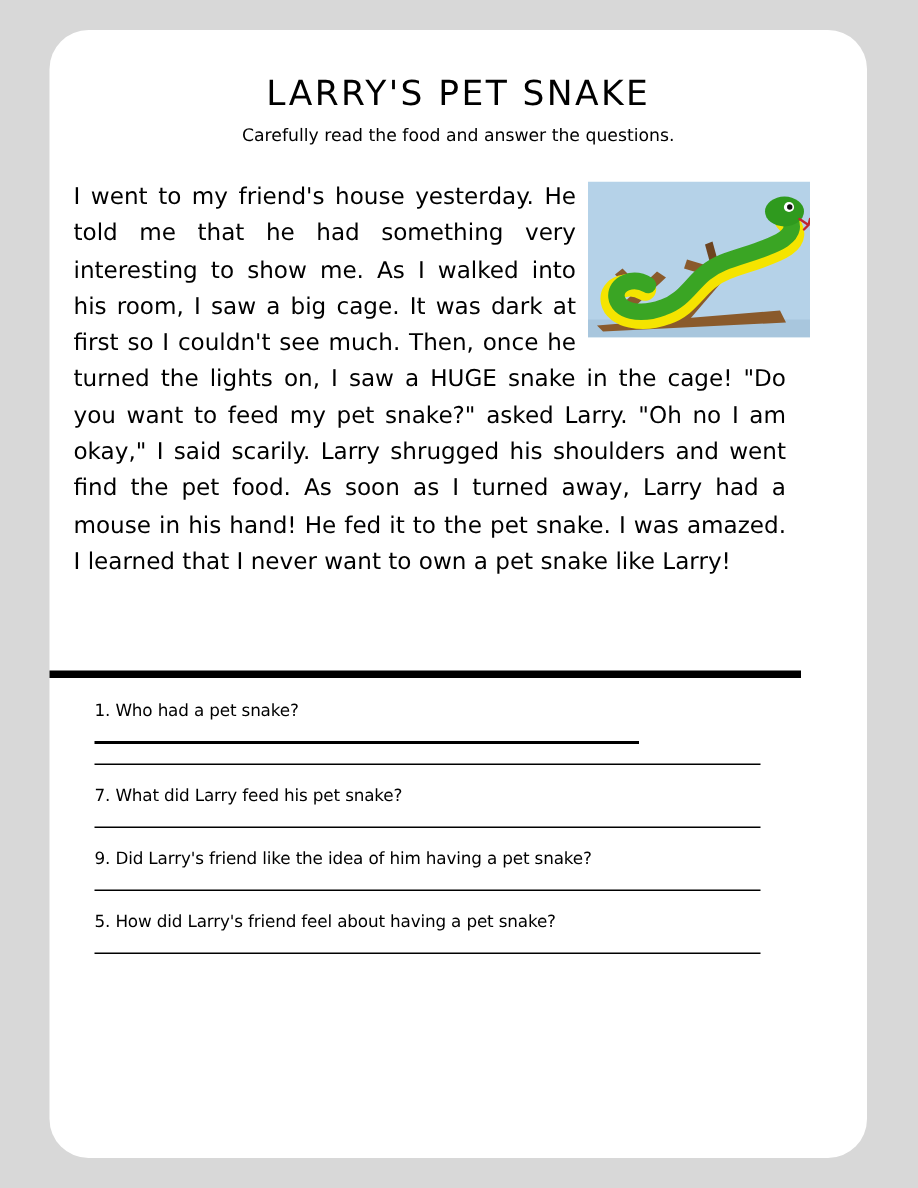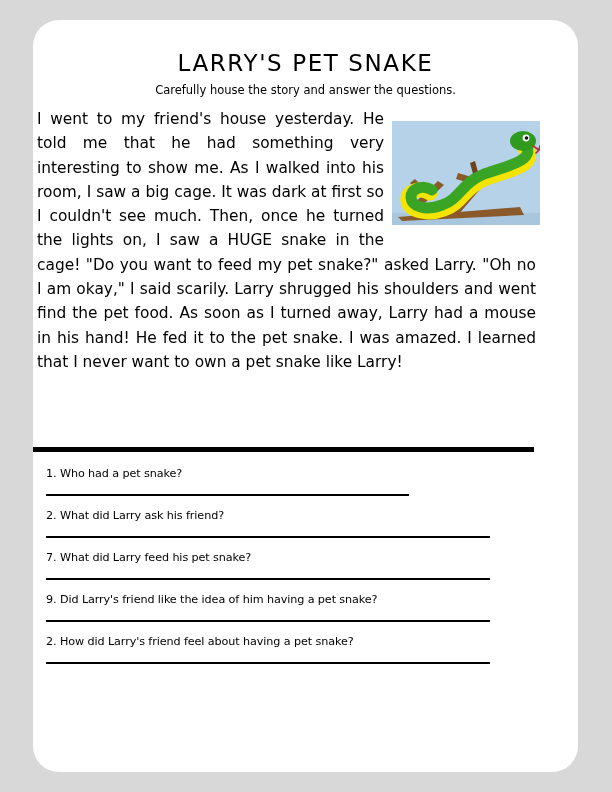--- a/index.html
+++ b/index.html
@@ -66,21 +66,21 @@
     left: 0px;
     top: 83px;
     width: 507px;
     font-size: 15.4px;
     line-height: 24.3px;
     color: #000000;
     text-align: justify;
     text-justify: inter-word;
   }
   .story p {
-    margin: 4px;
+    margin: 16px;
   }
 
   .illustration {
     float: right;
     width: 148px;
     height: 104px;
     margin: 18px 0 4px 8px;
     shape-outside: margin-box;
   }
   .illustration svg {
@@ -95,21 +95,21 @@
     left: 0px;
     top: 427px;
     width: 501px;
     height: 5px;
     background: #000000;
   }
 
   
   .questions {
     position: absolute;
-    left: 13px;
+    left: 30px;
     top: 446px;
     width: 460px;
   }
   .q-block {
     margin-bottom: 12.5px;
   }
   .q-text {
     font-size: 11.2px;
     line-height: 15px;
     color: #000000;
@@ -125,21 +125,21 @@
   .answer-line.full  { width: 444px; }
 </style>
 </head>
 <body>
 
 <div class="page">
   <div class="sheet">
 
     <div class="title">LARRY'S PET SNAKE</div>
 
-    <div class="subtitle">Carefully house the story and answer the questions.</div>
+    <div class="subtitle">Carefully read the food and answer the questions.</div>
 
     <div class="story">
 
       <div class="illustration">
         <svg viewBox="0 0 148 104" xmlns="http://www.w3.org/2000/svg">
           <rect x="0" y="0" width="148" height="104" fill="#b5d2e8"></rect>
           <rect x="0" y="92" width="148" height="12" fill="#a8c6dd"></rect>
 
           <path d="M16 88 L46 60 L52 64 L22 92 Z" fill="#8a5a2b"></path>
           <path d="M30 74 L18 62 L23 58 L35 70 Z" fill="#8a5a2b"></path>
@@ -168,35 +168,34 @@
     <div class="divider"></div>
 
     <div class="questions">
 
       <div class="q-block">
         <div class="q-text">1. Who had a pet snake?</div>
         <div class="answer-line short"></div>
       </div>
 
       <div class="q-block">
-        <div class="q-text">2. What did Larry ask his friend?</div>
         <div class="answer-line full"></div>
       </div>
 
       <div class="q-block">
         <div class="q-text">7. What did Larry feed his pet snake?</div>
         <div class="answer-line full"></div>
       </div>
 
       <div class="q-block">
         <div class="q-text">9. Did Larry's friend like the idea of him having a pet snake?</div>
         <div class="answer-line full"></div>
       </div>
 
       <div class="q-block">
-        <div class="q-text">2. How did Larry's friend feel about having a pet snake?</div>
+        <div class="q-text">5. How did Larry's friend feel about having a pet snake?</div>
         <div class="answer-line full"></div>
       </div>
 
     </div>
 
   </div>
 </div>
 
 </body></html>

